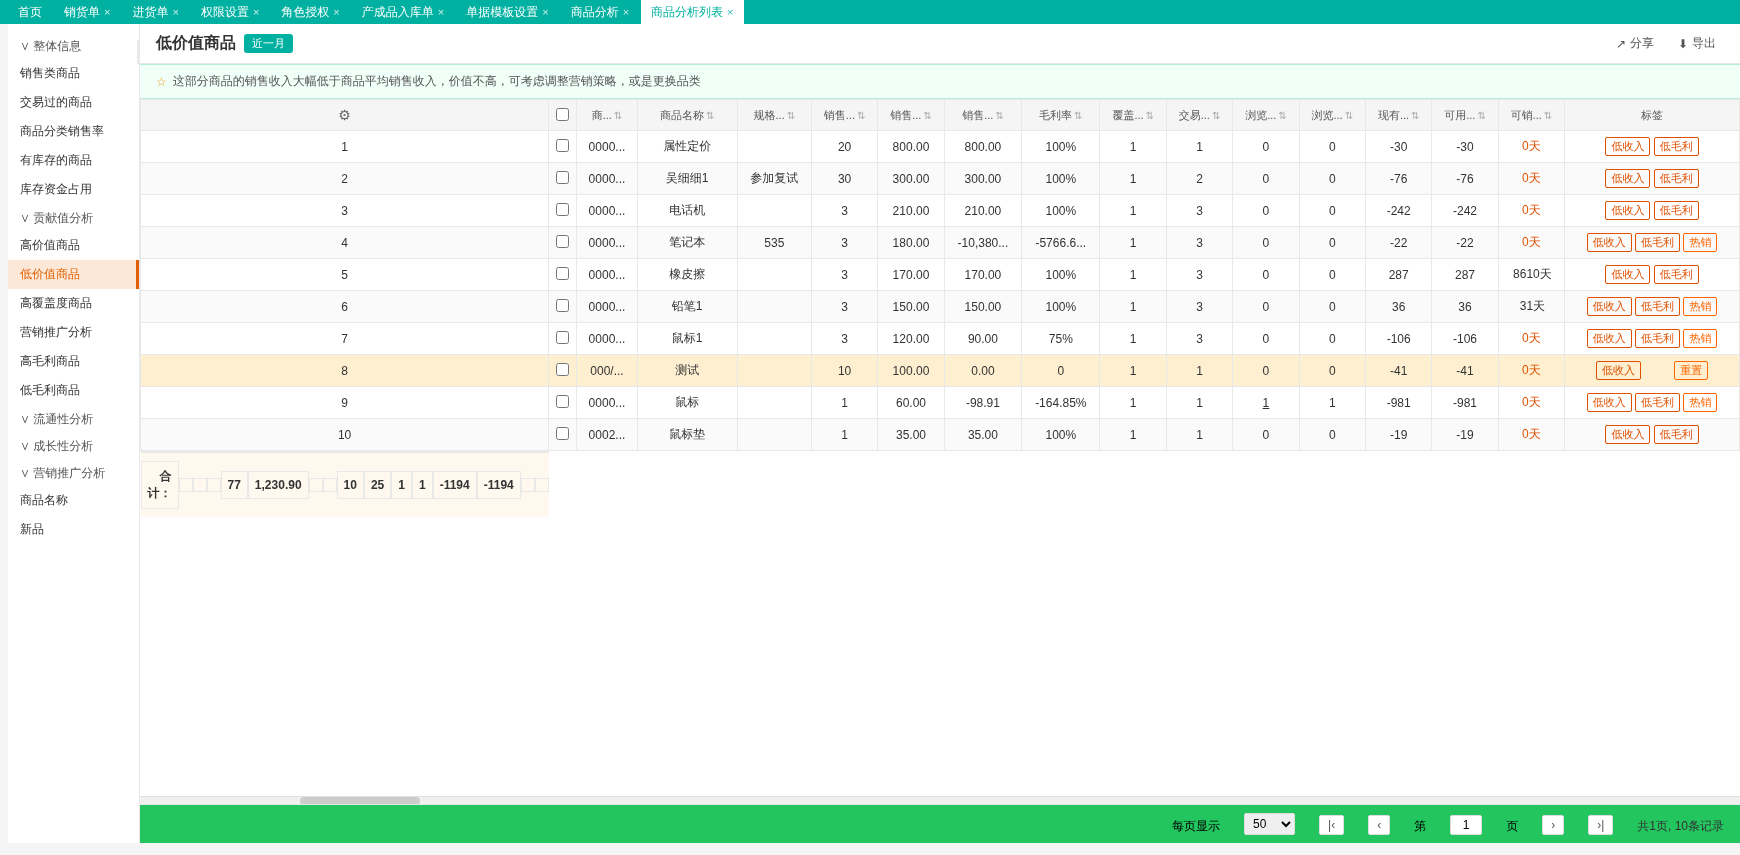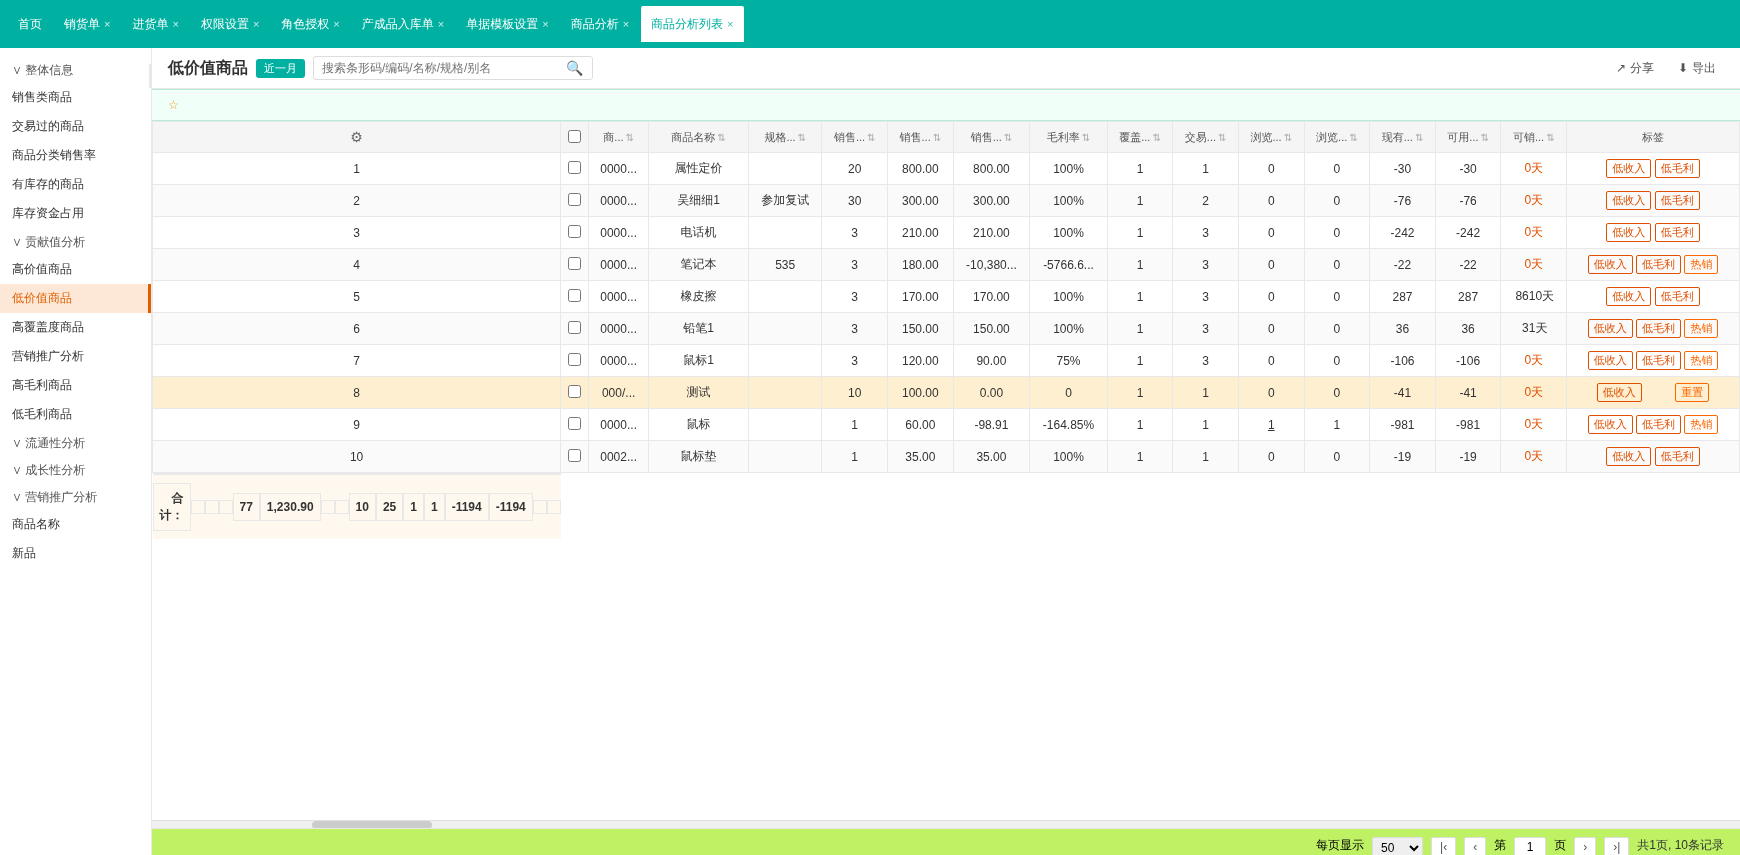--- a/index.html
+++ b/index.html
@@ -1,40 +1,41 @@
 <!DOCTYPE html>
 <html><head>
   <meta charset="utf-8">
   <style>
     * { box-sizing: border-box; margin: 0; padding: 0; font-family: 'Microsoft YaHei', Arial, sans-serif; font-size: 12px; }
     body { background: #f5f5f5; overflow: hidden; }
 
     
     .top-nav {
       display: flex; align-items: center;
-      background: #00b0a0; height: 48px;
+      background: #00b0a0; height: 24px;
       padding: 0 8px; gap: 2px;
     }
     .nav-item {
       color: #fff; padding: 0 10px; height: 36px;
       display: flex; align-items: center; cursor: pointer;
       white-space: nowrap; font-size: 13px; gap: 4px;
     }
     .nav-item.active { background: #fff; color: #00b0a0; border-radius: 2px 2px 0 0; }
     .nav-close { font-size: 11px; opacity: 0.8; cursor: pointer; }
 
     
     .layout { display: flex; height: calc(855px - 36px); }
 
     
     .sidebar {
-      width: 152px; background: #fff;
+      width: 132px; background: #fff;
       border-right: 1px solid #e8e8e8;
       overflow-y: auto; flex-shrink: 0;
       padding: 8px 0;
+      margin-left: 8px;
     }
     .sidebar-group-title {
       padding: 6px 12px 4px;
       color: #555; font-size: 12px;
       display: flex; align-items: center; gap: 4px;
       cursor: pointer;
     }
     .sidebar-item {
       padding: 6px 12px; color: #333;
       cursor: pointer; font-size: 12px;
@@ -120,23 +121,23 @@
     .footer-sum {
       background: #fff8ee; border-top: 2px solid #e8e8e8;
       padding: 8px 0; display: flex; align-items: center;
     }
     .footer-sum td {
       font-weight: bold; background: #fff8ee !important;
       border: 1px solid #e8e8e8;
     }
 
     .pagination-bar {
-      display: flex; align-items: flex-start; justify-content: flex-end;
-      padding: 8px 16px; background: #bef264;
-      border-top: 1px solid #e8e8e8; gap: 8px;
+      display: flex; align-items: flex-end; justify-content: flex-end;
+      padding: 8px 16px; background: #22c55e;
+      border-top: 1px solid #e8e8e8; gap: 24px;
     }
     .pag-btn {
       padding: 2px 8px; border: 1px solid #ddd; background: #fff;
       cursor: pointer; color: #555; border-radius: 2px; font-size: 12px;
     }
     .pag-info { color: #333; font-size: 12px; }
     .pag-select {
       border: 1px solid #ddd; padding: 2px 4px; border-radius: 2px; font-size: 12px;
     }
     .page-num-input {
@@ -239,38 +240,35 @@
     </div>
     <div class="sidebar-item">商品名称</div>
     <div class="sidebar-item">新品</div>
   </div>
 
   <div class="main">
 
     <div class="header-bar">
       <span class="page-title">低价值商品</span>
       <span class="badge-month">近一月</span>
-      <div class="search-box">
-        <input type="text" placeholder="搜索条形码/编码/名称/规格/别名" style="">
-        <span class="search-icon">🔍</span>
-      </div>
       <div class="header-actions">
         <div class="header-btn">
           <span>↗</span>
           <span>分享</span>
         </div>
         <div class="header-btn">
           <span>⬇</span>
           <span>导出</span>
         </div>
       </div>
     </div>
 
     <div class="notice-bar">
       <span class="notice-icon">☆</span>
+      <span>这部分商品的销售收入大幅低于商品平均销售收入，价值不高，可考虑调整营销策略，或是更换品类</span>
     </div>
 
     <div class="table-area">
       <table>
         <thead>
           <tr>
             <th style="width:32px;"><span class="gear-btn">⚙</span></th>
             <th style="width:28px;"><input type="checkbox" style=""></th>
             <th>商...<span class="sort-arrows">⇅</span></th>
             <th style="width:100px;">商品名称<span class="sort-arrows">⇅</span></th>

